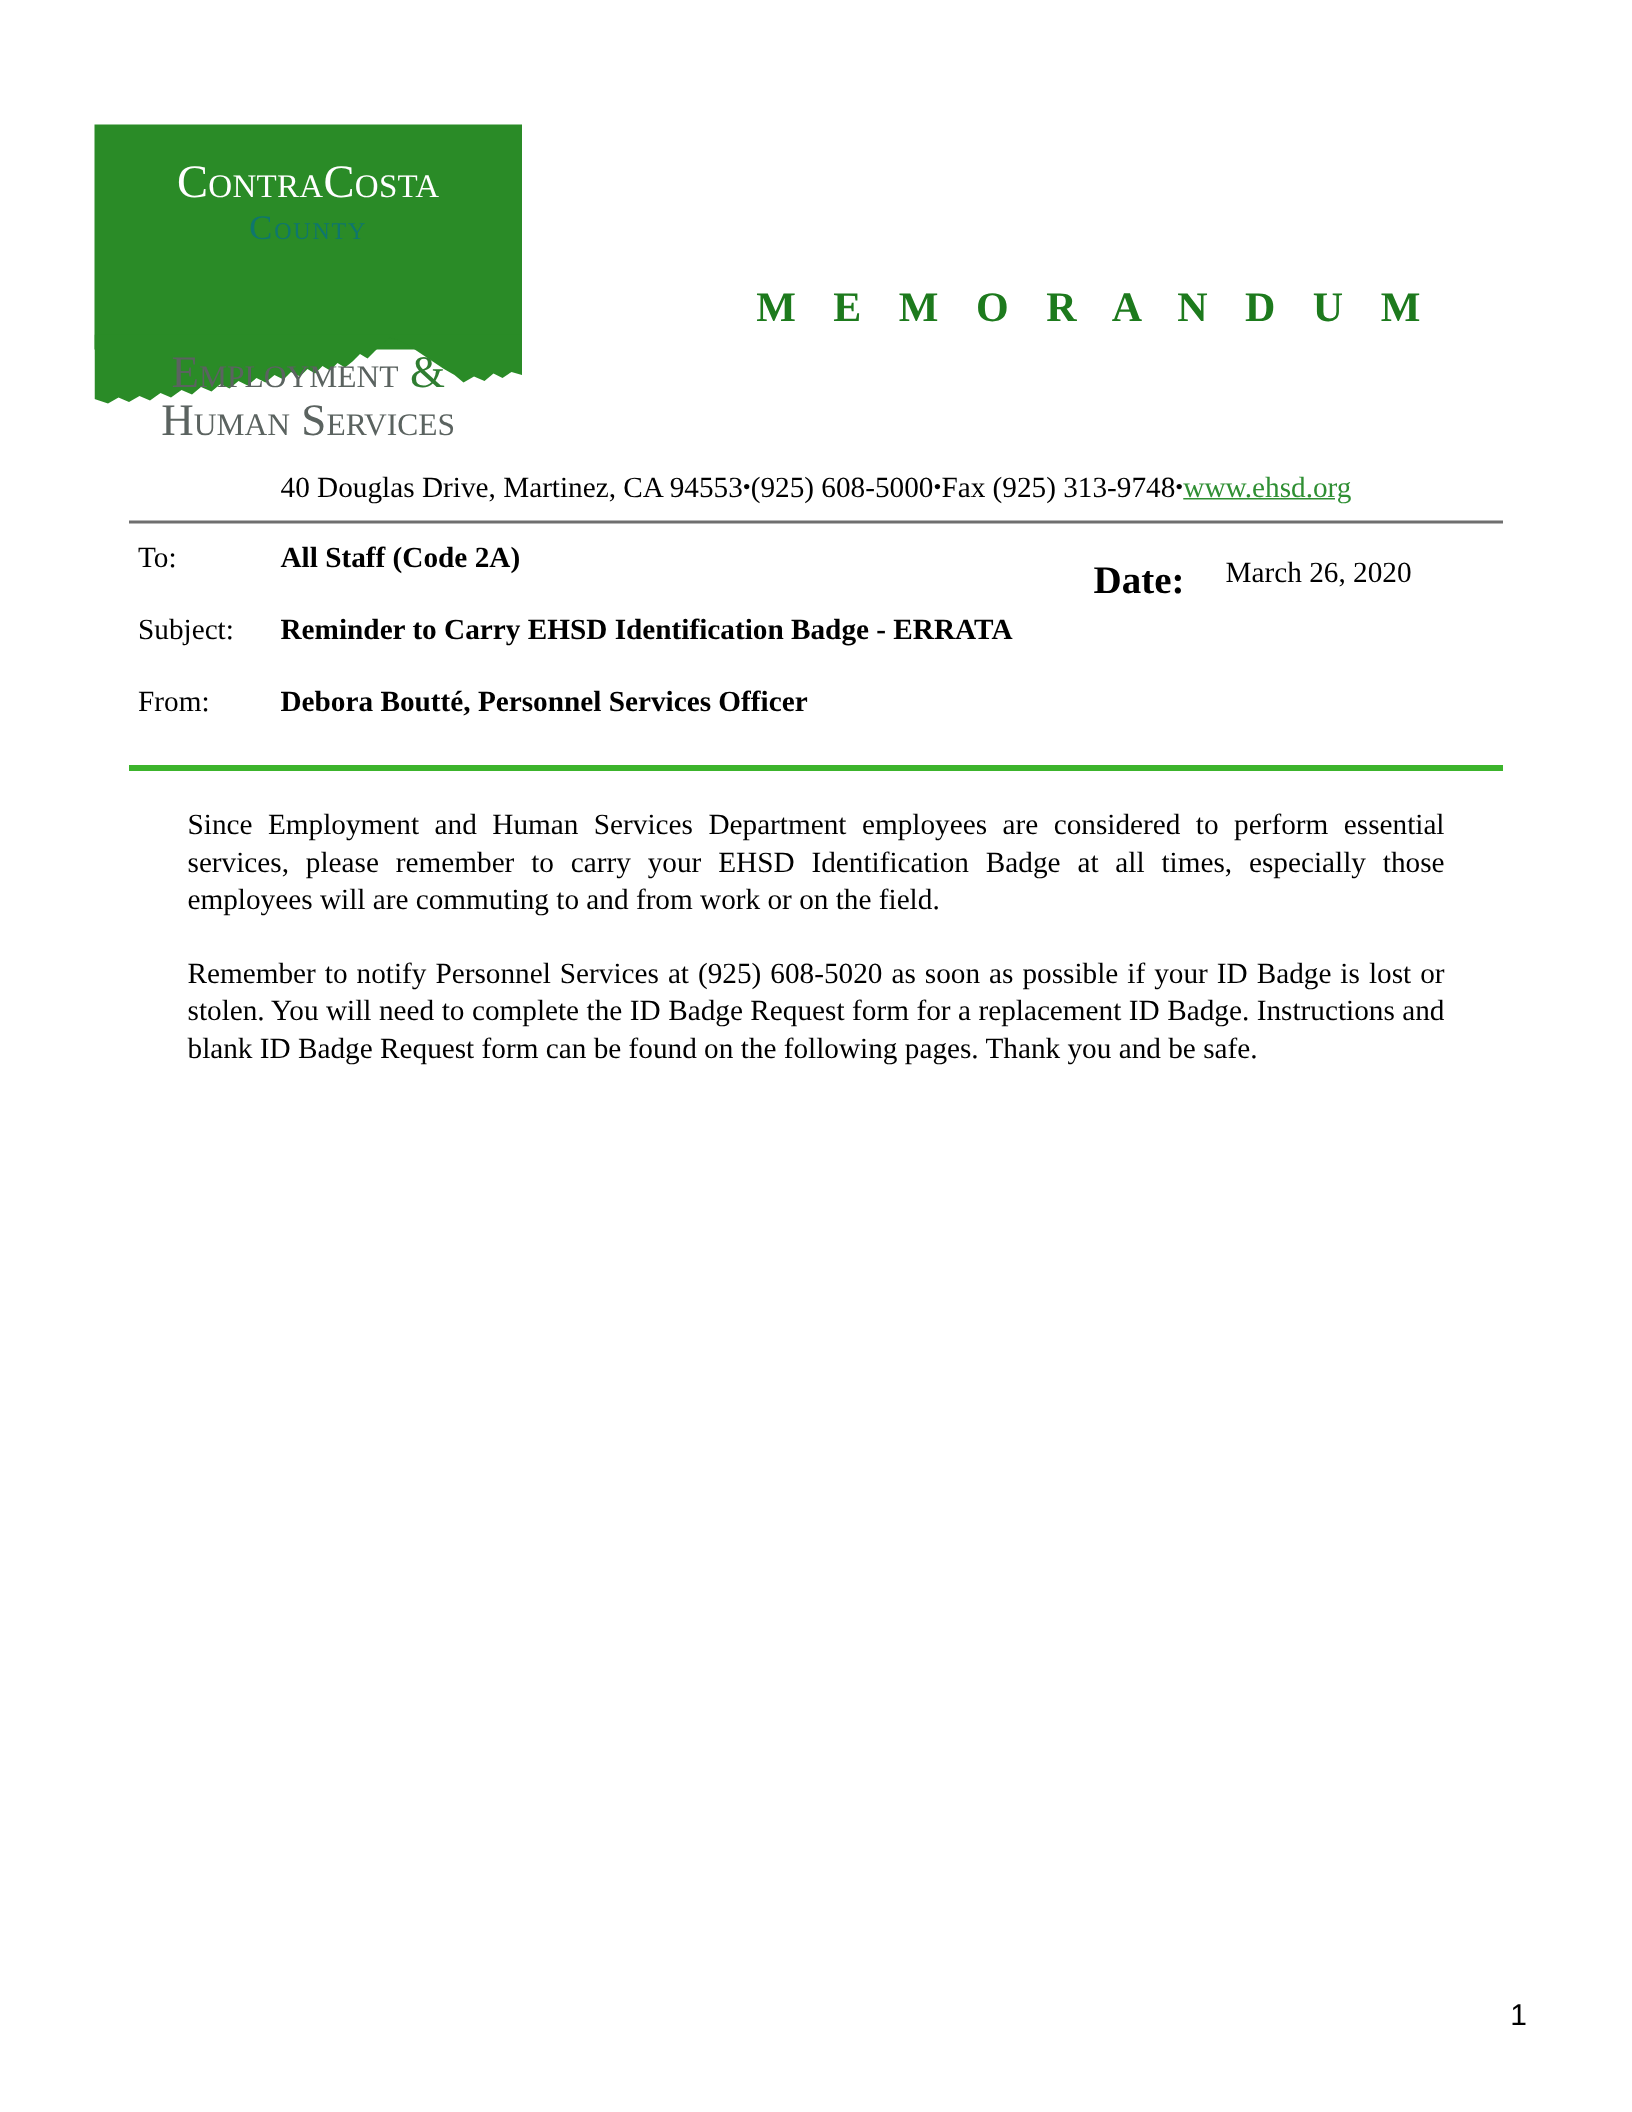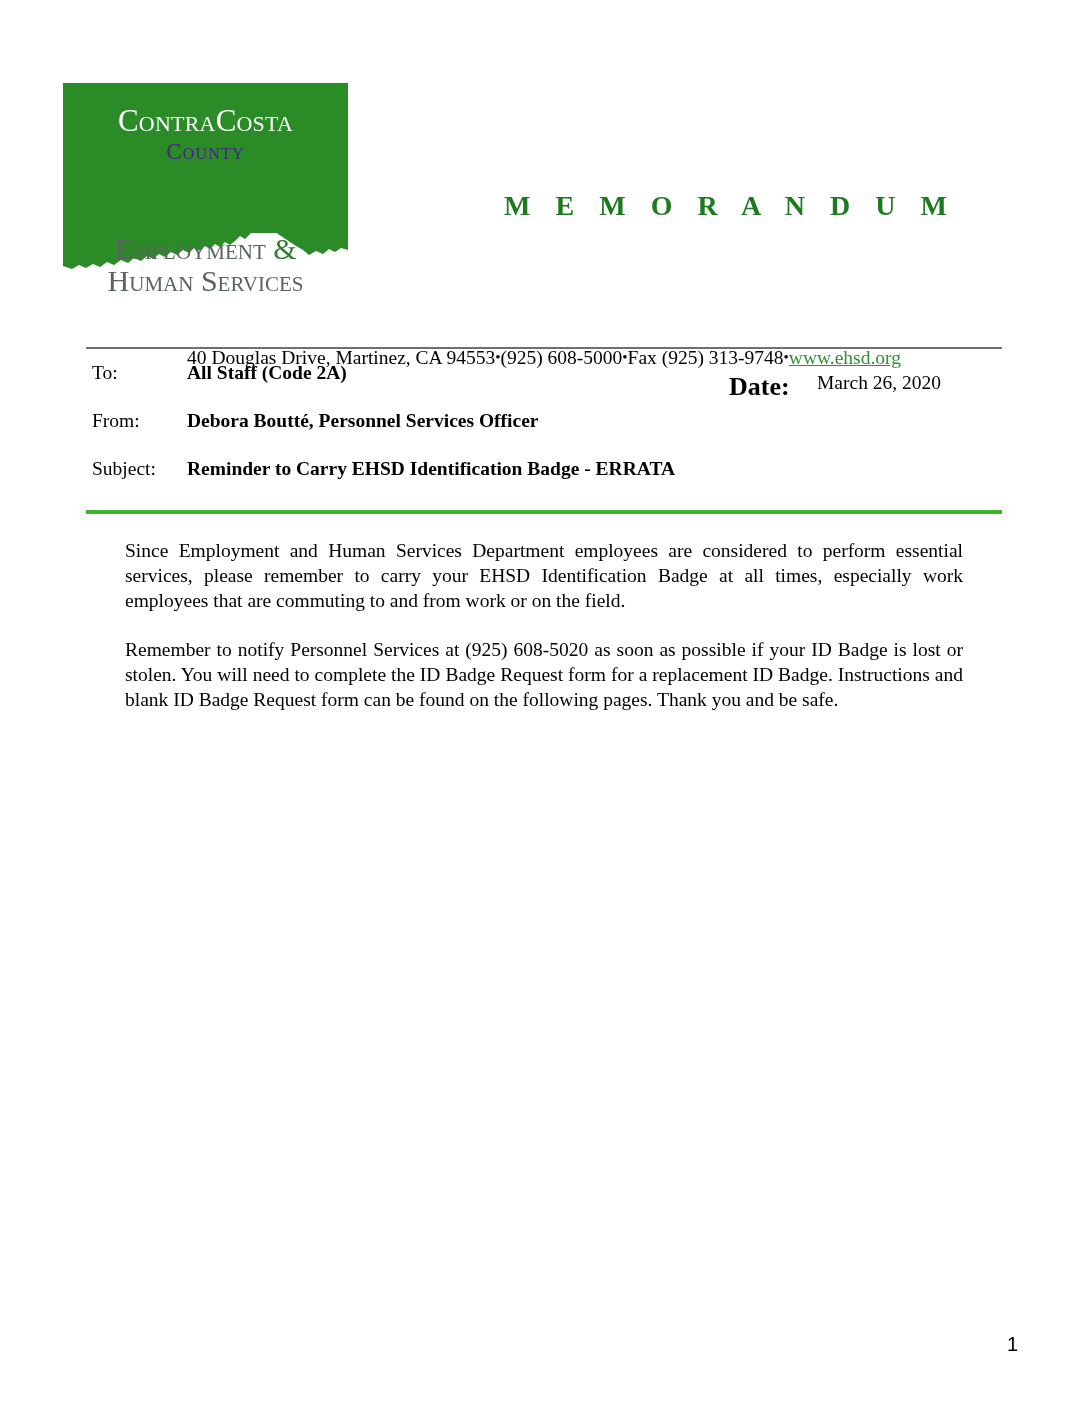--- a/index.html
+++ b/index.html
@@ -64,21 +64,21 @@
     letter-spacing: 0.2px;
     line-height: 1;
     white-space: nowrap;
   }
   .logo-county-word {
     position: absolute;
     left: 0;
     top: 57px;
     width: 285px;
     text-align: center;
-    color: #4c1d95;
+    color: #0f766e;
     font-family: "Liberation Serif", "DejaVu Serif", serif;
     font-size: 23px;
     font-variant: small-caps;
     letter-spacing: 1.2px;
     line-height: 1;
     white-space: nowrap;
   }
   .logo-dept {
     position: absolute;
     left: 0;
@@ -120,21 +120,20 @@
 
   .address-line {
     position: absolute;
     left: 86px;
     top: 315px;
     width: 916px;
     text-align: center;
     font-size: 19.5px;
     color: #000000;
     white-space: nowrap;
-    margin-top: 32px;
   }
   .address-line .url { color: #2f8f33; }
   .address-line .sep { font-size: 15px; vertical-align: 2px; }
 
   .rule-gray {
     position: absolute;
     left: 86px;
     top: 347px;
     width: 916px;
     height: 2px;
@@ -250,30 +249,30 @@
   </div>
 
   <div class="fields">
     <div class="field-row">
       <span class="field-label">To:</span>
       <span class="field-value">All Staff (Code 2A)</span>
       <span class="date-label">Date:</span>
       <span class="date-value">March 26, 2020</span>
     </div>
     <div class="field-row">
+      <span class="field-label">Subject:</span>
+      <span class="field-value">Reminder to Carry EHSD Identification Badge - ERRATA</span>
+    </div>
+    <div class="field-row">
       <span class="field-label">From:</span>
       <span class="field-value">Debora Boutté, Personnel Services Officer</span>
     </div>
-    <div class="field-row">
-      <span class="field-label">Subject:</span>
-      <span class="field-value">Reminder to Carry EHSD Identification Badge - ERRATA</span>
-    </div>
   </div>
 
   <div class="rule-green"></div>
 
   <div class="body-copy">
-    <p>Since Employment and Human Services Department employees are considered to perform essential services, please remember to carry your EHSD Identification Badge at all times, especially work employees that are commuting to and from work or on the field.</p>
+    <p>Since Employment and Human Services Department employees are considered to perform essential services, please remember to carry your EHSD Identification Badge at all times, especially those employees will are commuting to and from work or on the field.</p>
     <p>Remember to notify Personnel Services at (925) 608-5020 as soon as possible if your ID Badge is lost or stolen. You will need to complete the ID Badge Request form for a replacement ID Badge. Instructions and blank ID Badge Request form can be found on the following pages. Thank you and be safe.</p>
   </div>
 
   <div class="page-number">1</div>
 </div>
 
 </body></html>

